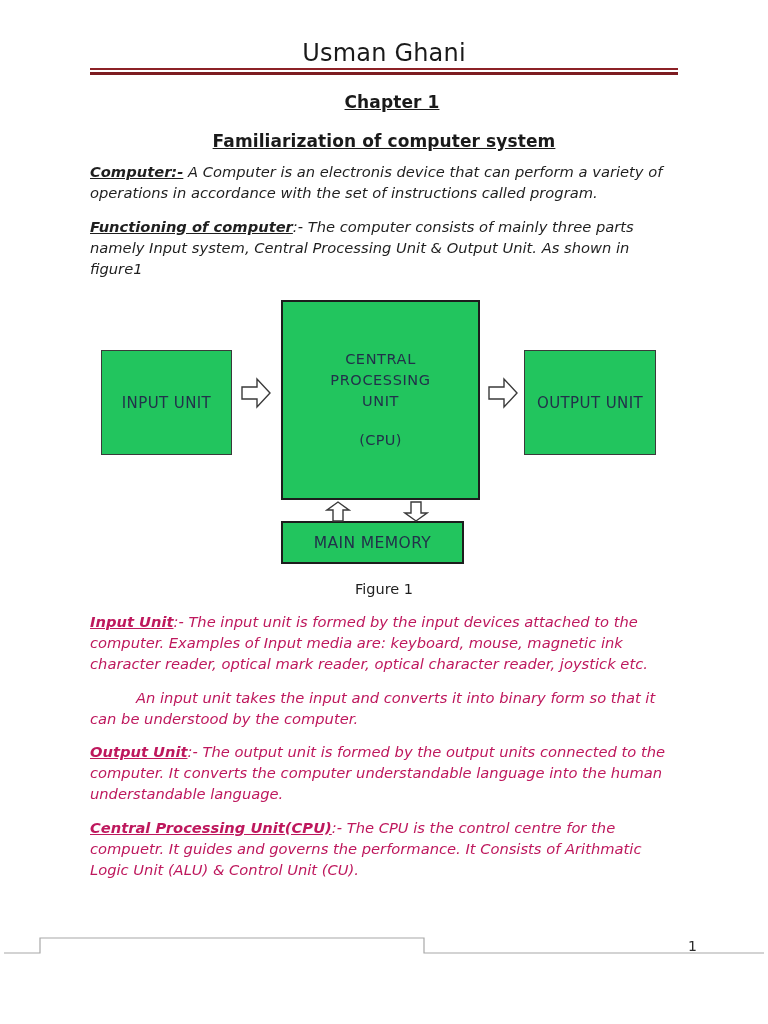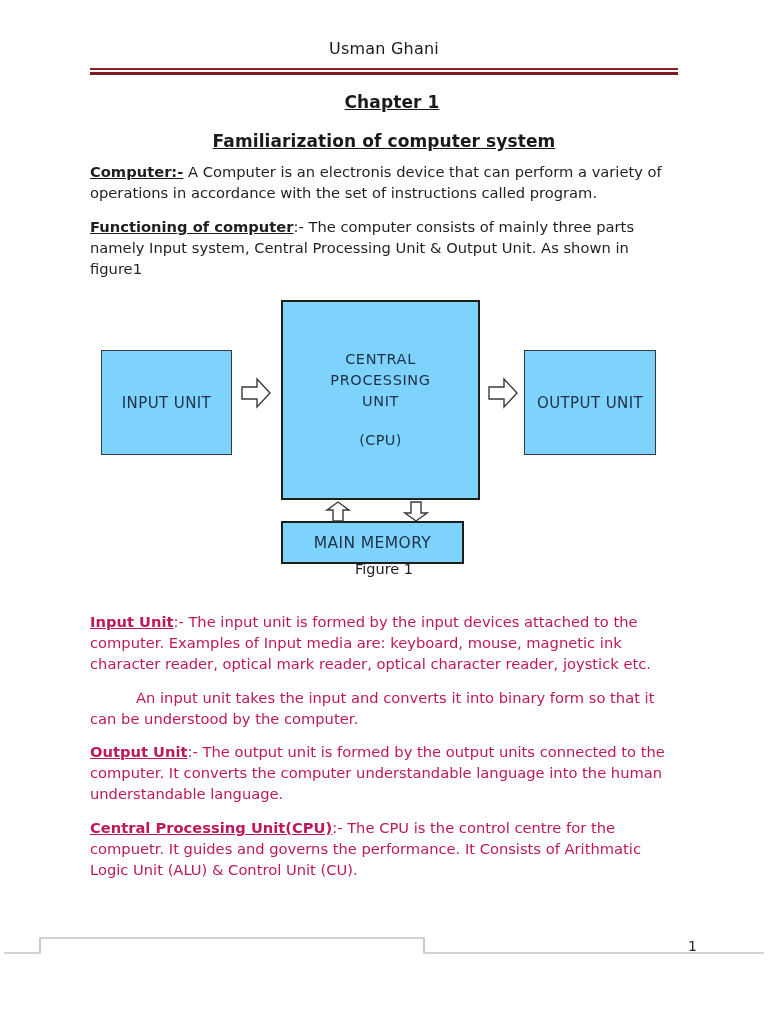--- a/index.html
+++ b/index.html
@@ -16,21 +16,21 @@
 
   .page { position: relative; width: 768px; height: 1024px; }
 
   
   .doc-header {
     position: absolute;
     left: 0; right: 0; top: 40px;
     text-align: center;
   }
   .doc-header .author {
-    font-size: 16px;
+    font-size: 24px;
     font-weight: 400;
     letter-spacing: 0.2px;
     color: #1a1a1a;
     line-height: 1.1;
   }
   .header-rule {
     position: absolute;
     left: 90px;
     width: 588px;
     top: 68px;
@@ -72,35 +72,35 @@
   .body-area {
     position: absolute;
     left: 90px;
     top: 162px;
     width: 590px;
     font-size: 14.7px;
     line-height: 1.42;
     color: #1f1f1f;
     text-align: left;
   }
-  .para { margin: 0 0 13px 0; }
+  .para { margin: 0 0 13px 0; font-style: italic; }
   .para.indent-first { text-indent: 46px; }
   .lead { font-weight: bold; text-decoration: underline; }
   .lead-nounderline { text-decoration: none; }
 
   
   .diagram {
     position: absolute;
     left: 0; top: 292px;
     width: 768px;
     height: 300px;
   }
   .dbox {
     position: absolute;
-    background: #7dd3fc;
+    background: #22c55e;
     border: 1px solid #3a3a3a;
     display: flex;
     align-items: center;
     justify-content: center;
     text-align: center;
     font-size: 15px;
     letter-spacing: 0.4px;
     color: #22314a;
   }
   .dbox.thick { border: 2px solid #1d1d1d; }
@@ -115,21 +115,21 @@
   
   .arrow { position: absolute; }
   #arrow-in  { left: 240px; top: 84px; }
   #arrow-out { left: 487px; top: 84px; }
   #arrow-up   { left: 325px; top: 209px; }
   #arrow-down { left: 403px; top: 209px; }
 
   .figure-caption {
     position: absolute;
     left: 0; right: 0;
-    top: 561px;
+    top: 581px;
     text-align: center;
     font-size: 14.5px;
     color: #1f1f1f;
   }
 
   
   .body-lower {
     position: absolute;
     left: 90px;
     top: 612px;

